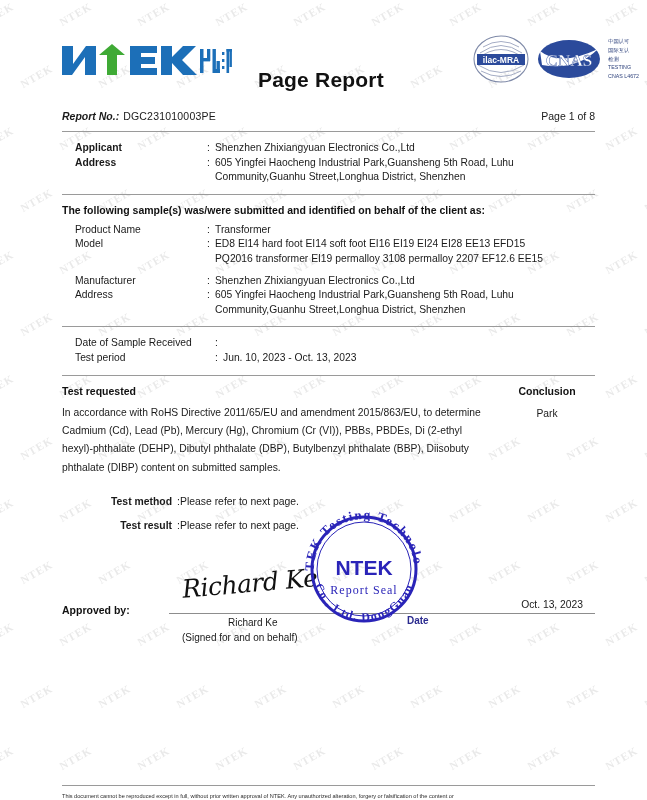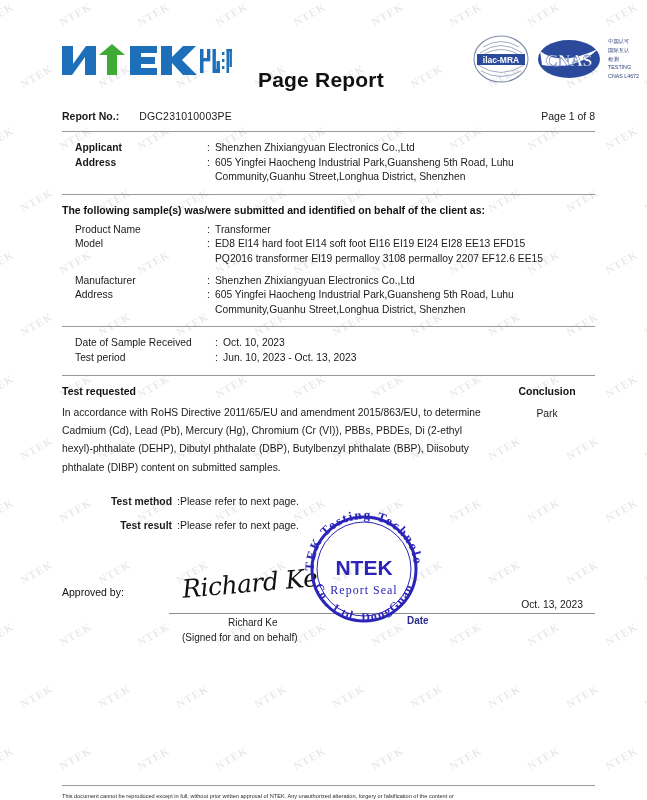--- a/index.html
+++ b/index.html
@@ -88,21 +88,21 @@
   
   .reportno-row {
     display: flex;
     justify-content: space-between;
     align-items: baseline;
     margin: 14px 52px 0 62px;
     font-size: 10.5px;
     color: #1a1a1a;
   }
   .reportno-left { display: flex; }
-  .reportno-label { font-weight: 600; margin-right: 20px; }
+  .reportno-label { font-weight: 600; margin-right: 4px; font-style: italic; }
   .reportno-value { letter-spacing: 0.2px; }
   .page-indicator { font-size: 10.5px; }
 
   
   .block { margin: 0 52px 0 62px; }
   .row {
     display: flex;
     font-size: 10.3px;
     color: #1a1a1a;
     line-height: 1.42;
@@ -157,23 +157,23 @@
 
   
   .sign-area {
     position: relative;
     margin: 26px 52px 0 62px;
     height: 86px;
   }
   .approved-label {
     position: absolute;
     left: 0;
-    top: 29px;
+    top: 47px;
     font-size: 10.5px;
-    font-weight: normal;
+    font-weight: bold;
     color: #111;
   }
   .sign-line {
     position: absolute;
     left: 107px;
     right: 0;
     top: 56px;
     border-top: 1px solid #8d8d8d;
   }
   .sig-script {
@@ -499,21 +499,20 @@
         <div class="value">Community,Guanhu Street,Longhua District, Shenzhen</div>
       </div>
     </div>
 
     <hr class="rule">
 
     <div class="block">
       <div class="row cont">
         <div class="label">Date of Sample Received</div>
         <div class="colon">:</div>
-        <div class="value">Oct. 10, 2023</div>
       </div>
       <div class="row cont">
         <div class="label">Test period</div>
         <div class="colon">:</div>
         <div class="value">Jun. 10, 2023 - Oct. 13, 2023</div>
       </div>
     </div>
 
     <hr class="rule">
 

